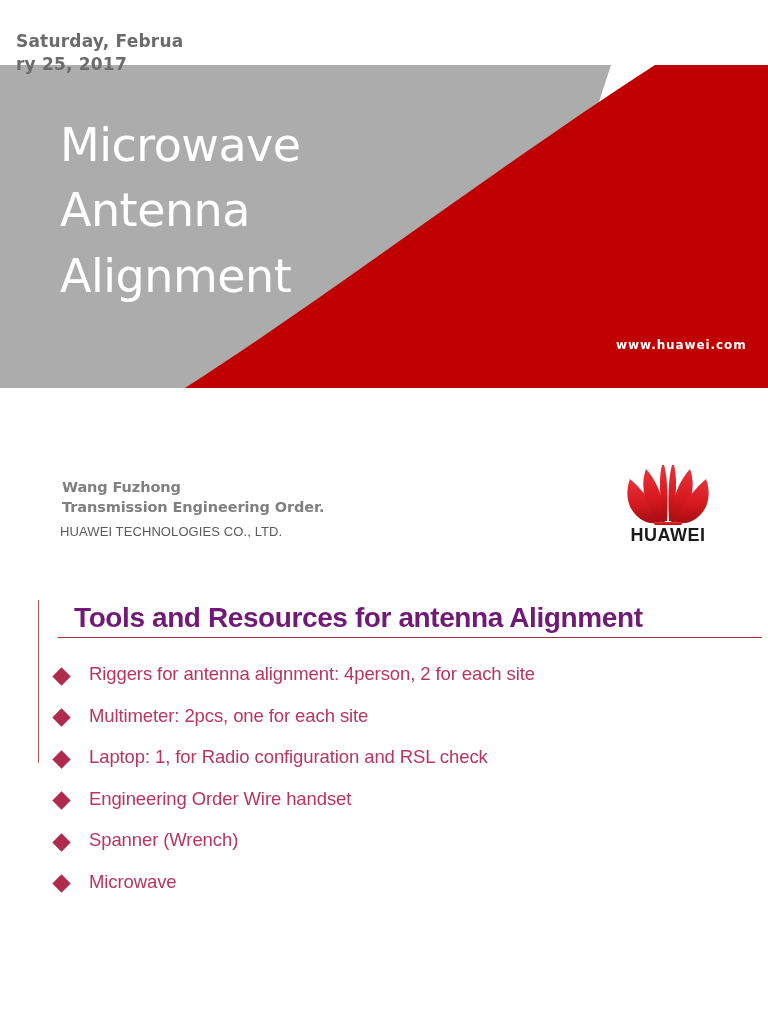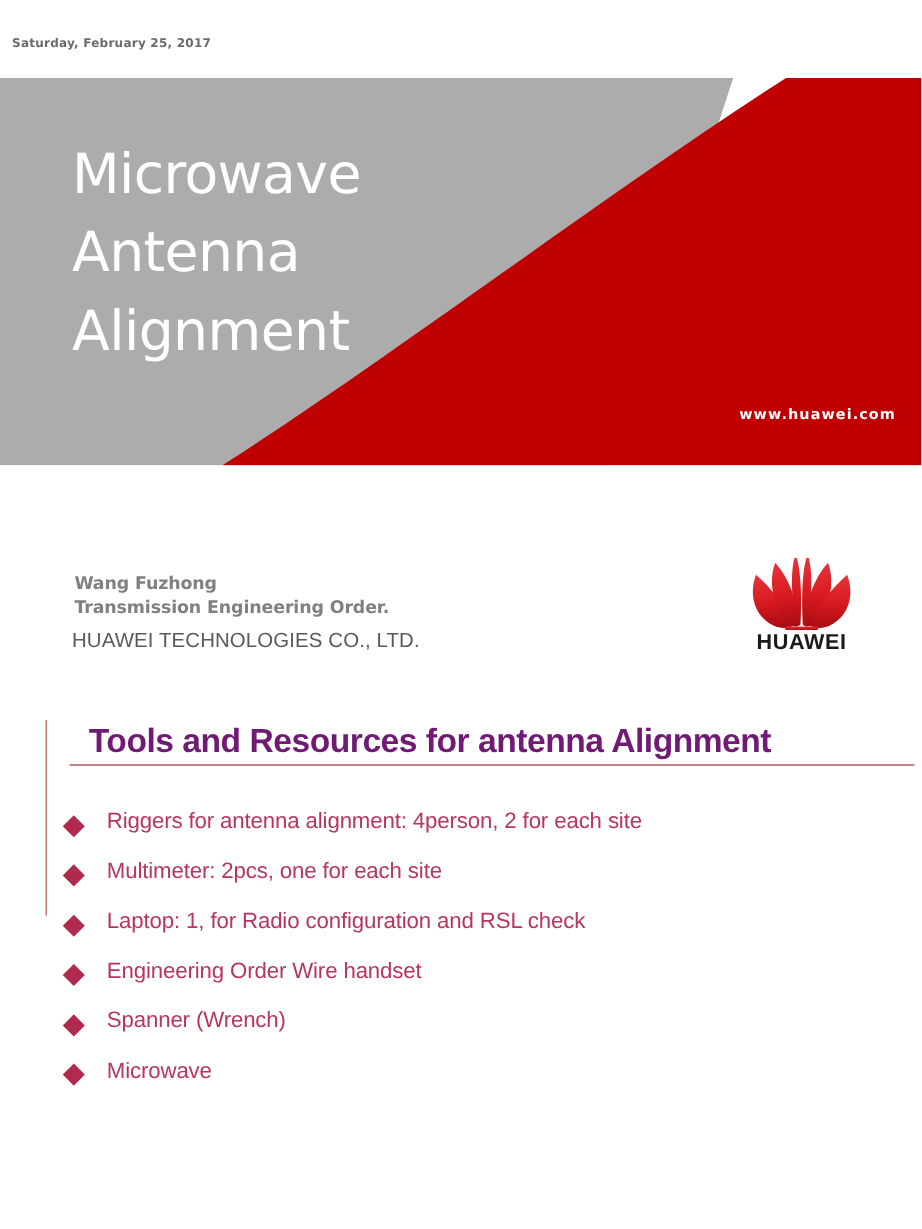--- a/index.html
+++ b/index.html
@@ -12,25 +12,25 @@
     height: 1024px;
     position: relative;
     overflow: hidden;
     font-family: "DejaVu Sans", "Liberation Sans", sans-serif;
     -webkit-font-smoothing: antialiased;
   }
 
   
   .date-stamp {
     position: absolute;
-    left: 10px;
+    left: 16px;
     top: 30px;
     width: 168px;
     font-family: "DejaVu Sans", "Liberation Sans", sans-serif;
-    font-size: 10px;
+    font-size: 17px;
     font-weight: bold;
     color: #6b6b6b;
     line-height: 1.35;
     letter-spacing: 0.2px;
     word-break: break-all;
     z-index: 5;
   }
 
   
   .banner {
@@ -87,21 +87,21 @@
     font-weight: bold;
     color: #808080;
     line-height: 1.38;
     letter-spacing: -0.1px;
   }
   .company-line {
     position: absolute;
     left: 60px;
     top: 524px;
     font-family: "Liberation Sans", "DejaVu Sans", sans-serif;
-    font-size: 17px;
+    font-size: 13px;
     font-weight: normal;
     color: #5a5a5a;
     letter-spacing: 0.1px;
     z-index: 6;
   }
 
   
   .huawei-logo {
     position: absolute;
     left: 622px;
@@ -150,21 +150,21 @@
   
   .bullets {
     position: absolute;
     left: 55px;
     top: 653px;
     width: 700px;
     z-index: 5;
   }
   .bullet-row {
     display: flex;
-    align-items: flex-end;
+    align-items: center;
     height: 41.5px;
   }
   .bullet-diamond {
     width: 13px;
     height: 13px;
     background: #B02A4E;
     transform: rotate(45deg);
     margin-top: 5px;
     margin-right: 21px;
     flex: 0 0 auto;

